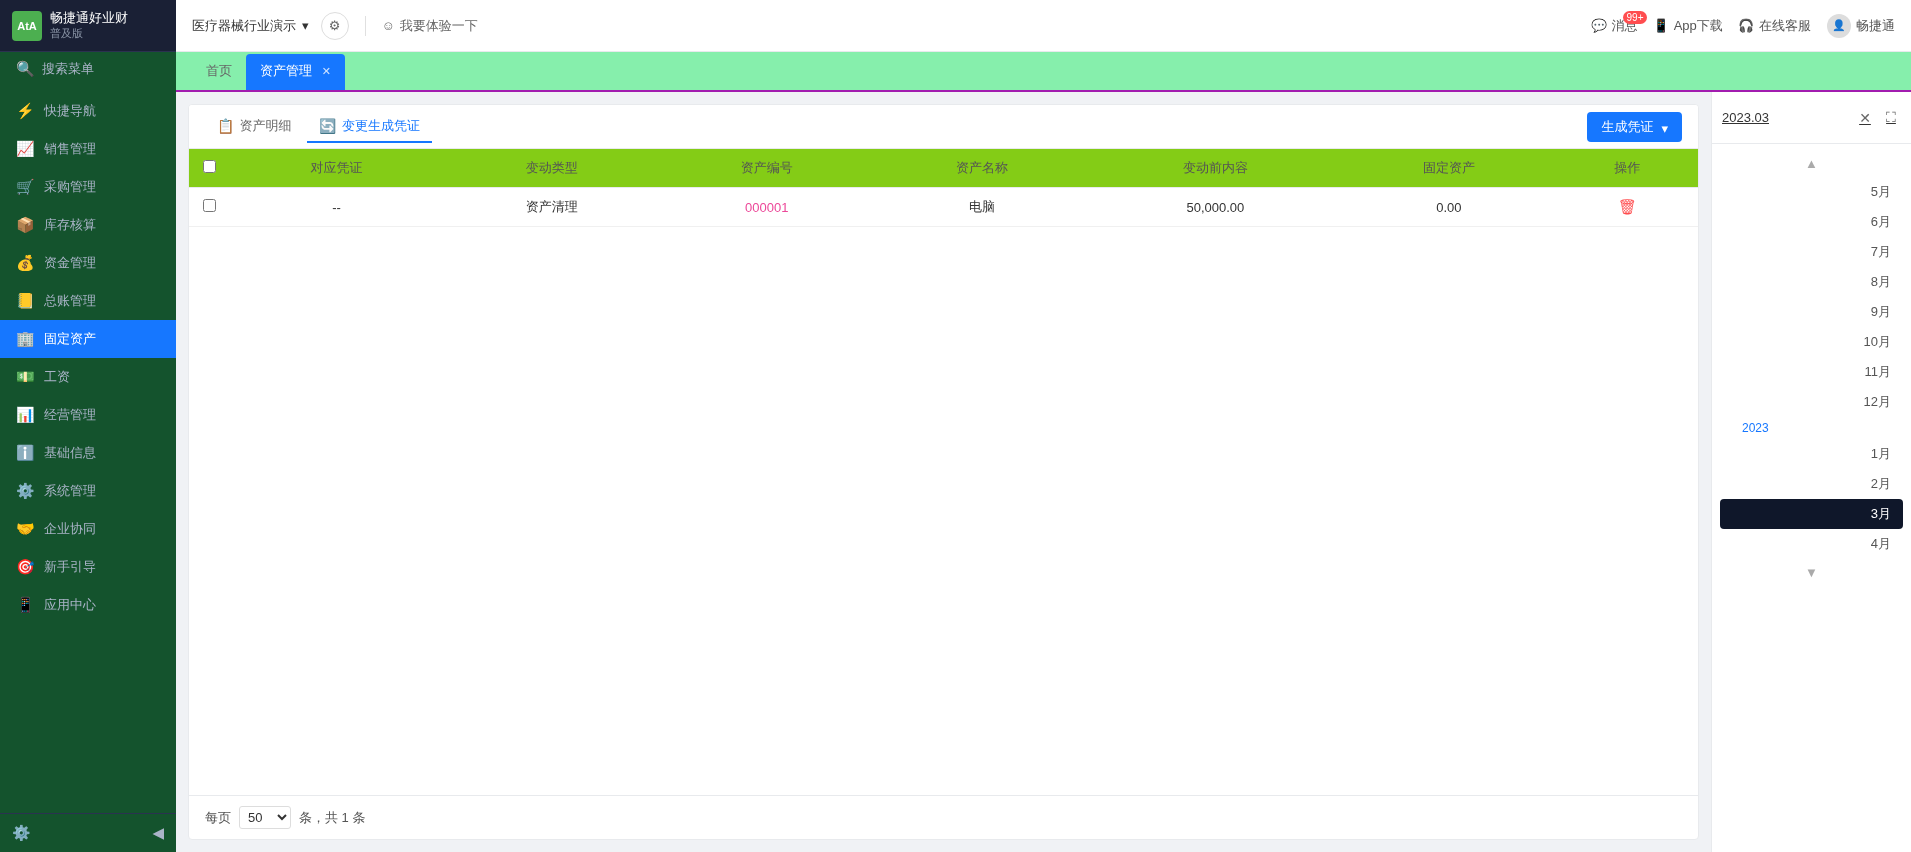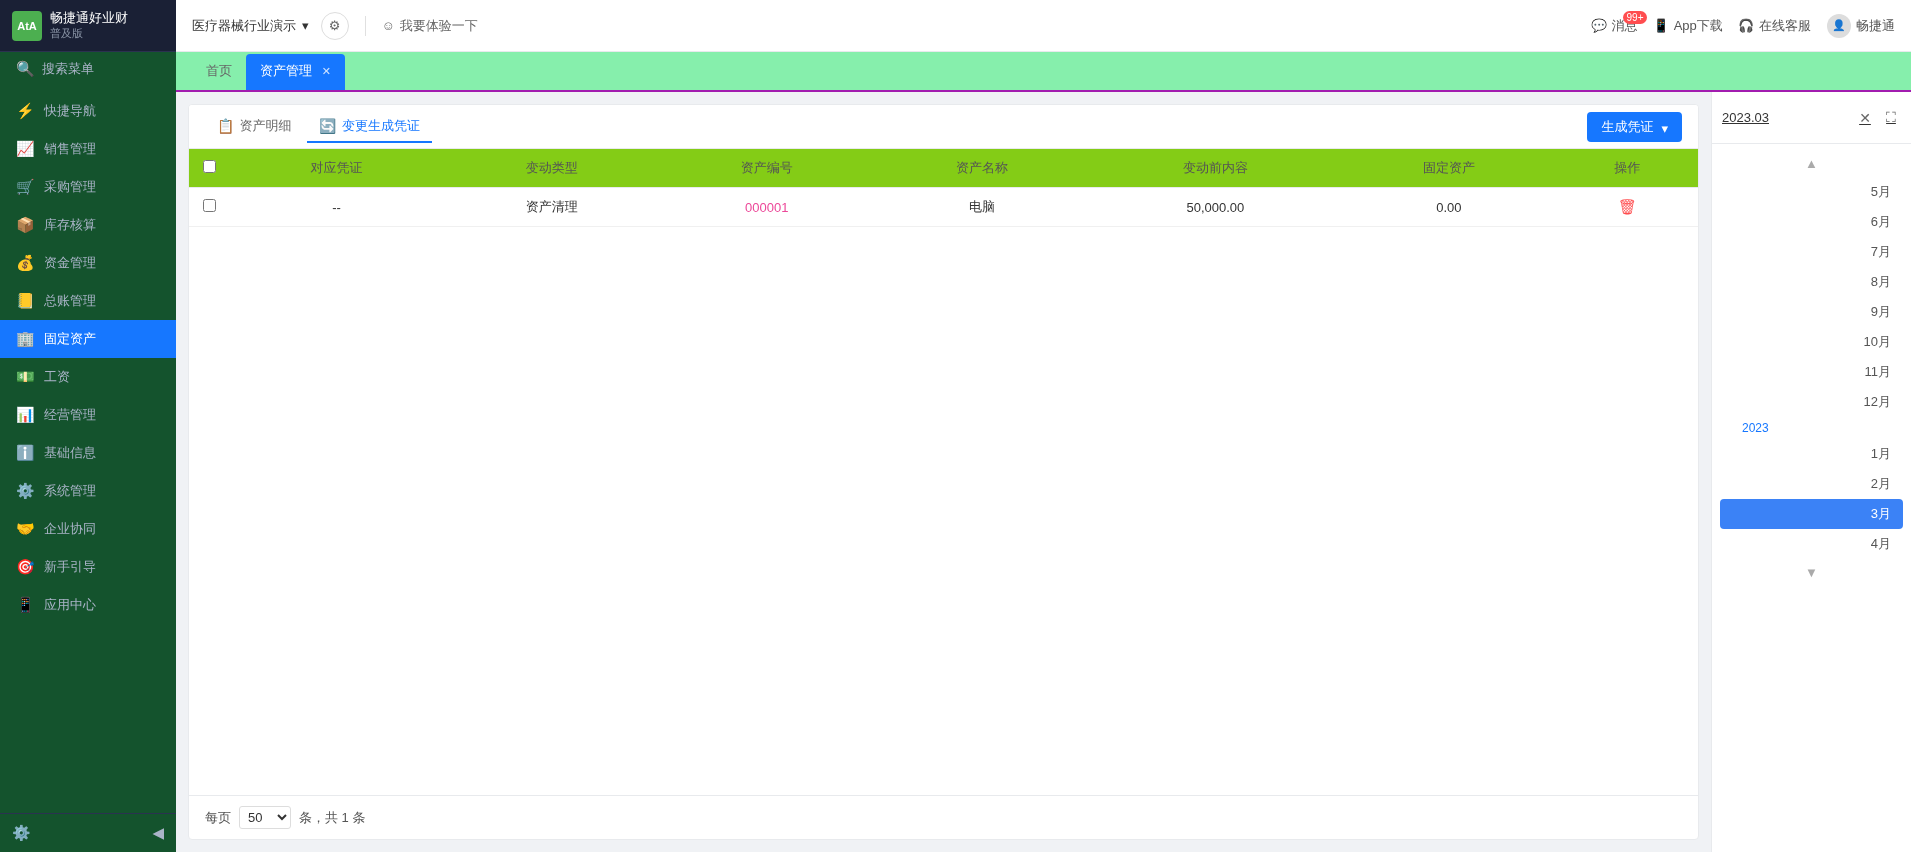--- a/index.html
+++ b/index.html
@@ -222,21 +222,21 @@
       padding: 4px 30px;
       font-weight: 500;
     }
     .month-item {
       display: flex; align-items: center; justify-content: flex-end;
       padding: 6px 20px;
       font-size: 13px; color: #555;
       cursor: pointer;
     }
     .month-item.current {
-      background: #3b82f6; color: #fff;
+      background: #0f172a; color: #fff;
       border-radius: 4px; margin: 0 8px;
       padding: 6px 12px;
     }
 
     .nav-up, .nav-down {
       display: flex; align-items: center; justify-content: center;
       padding: 6px; cursor: pointer; color: #aaa;
     }
   </style>
 </head>

